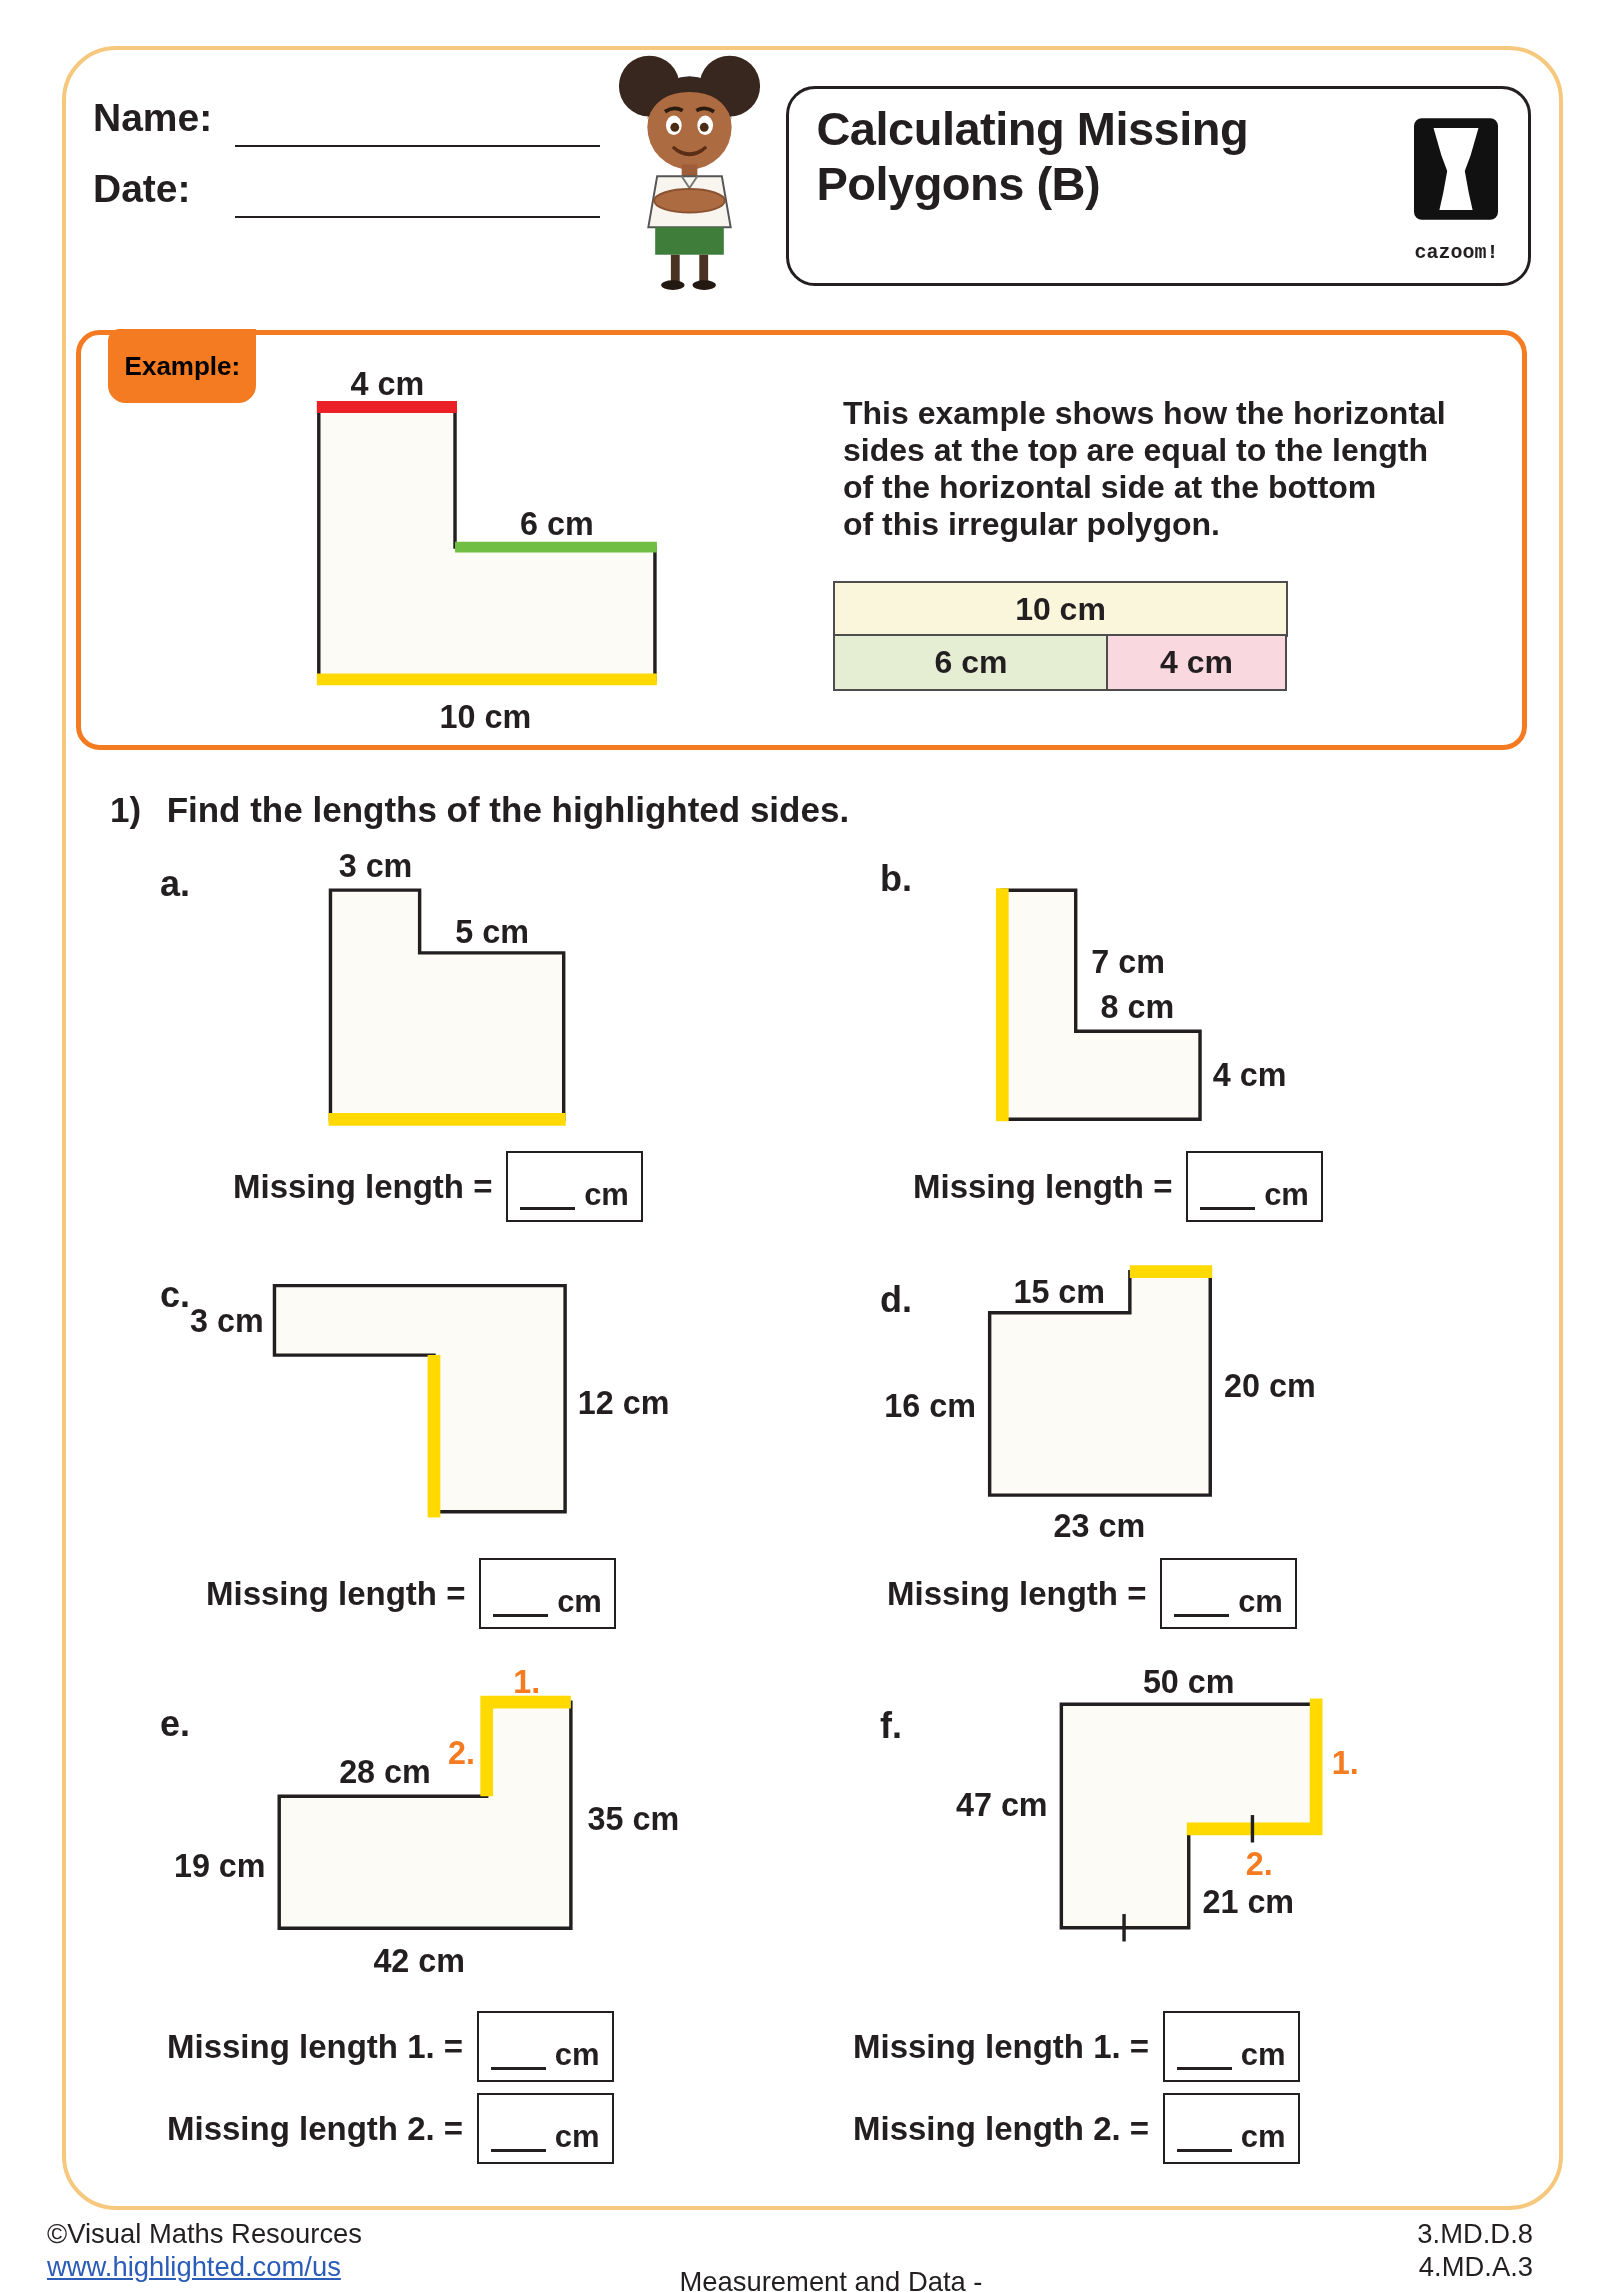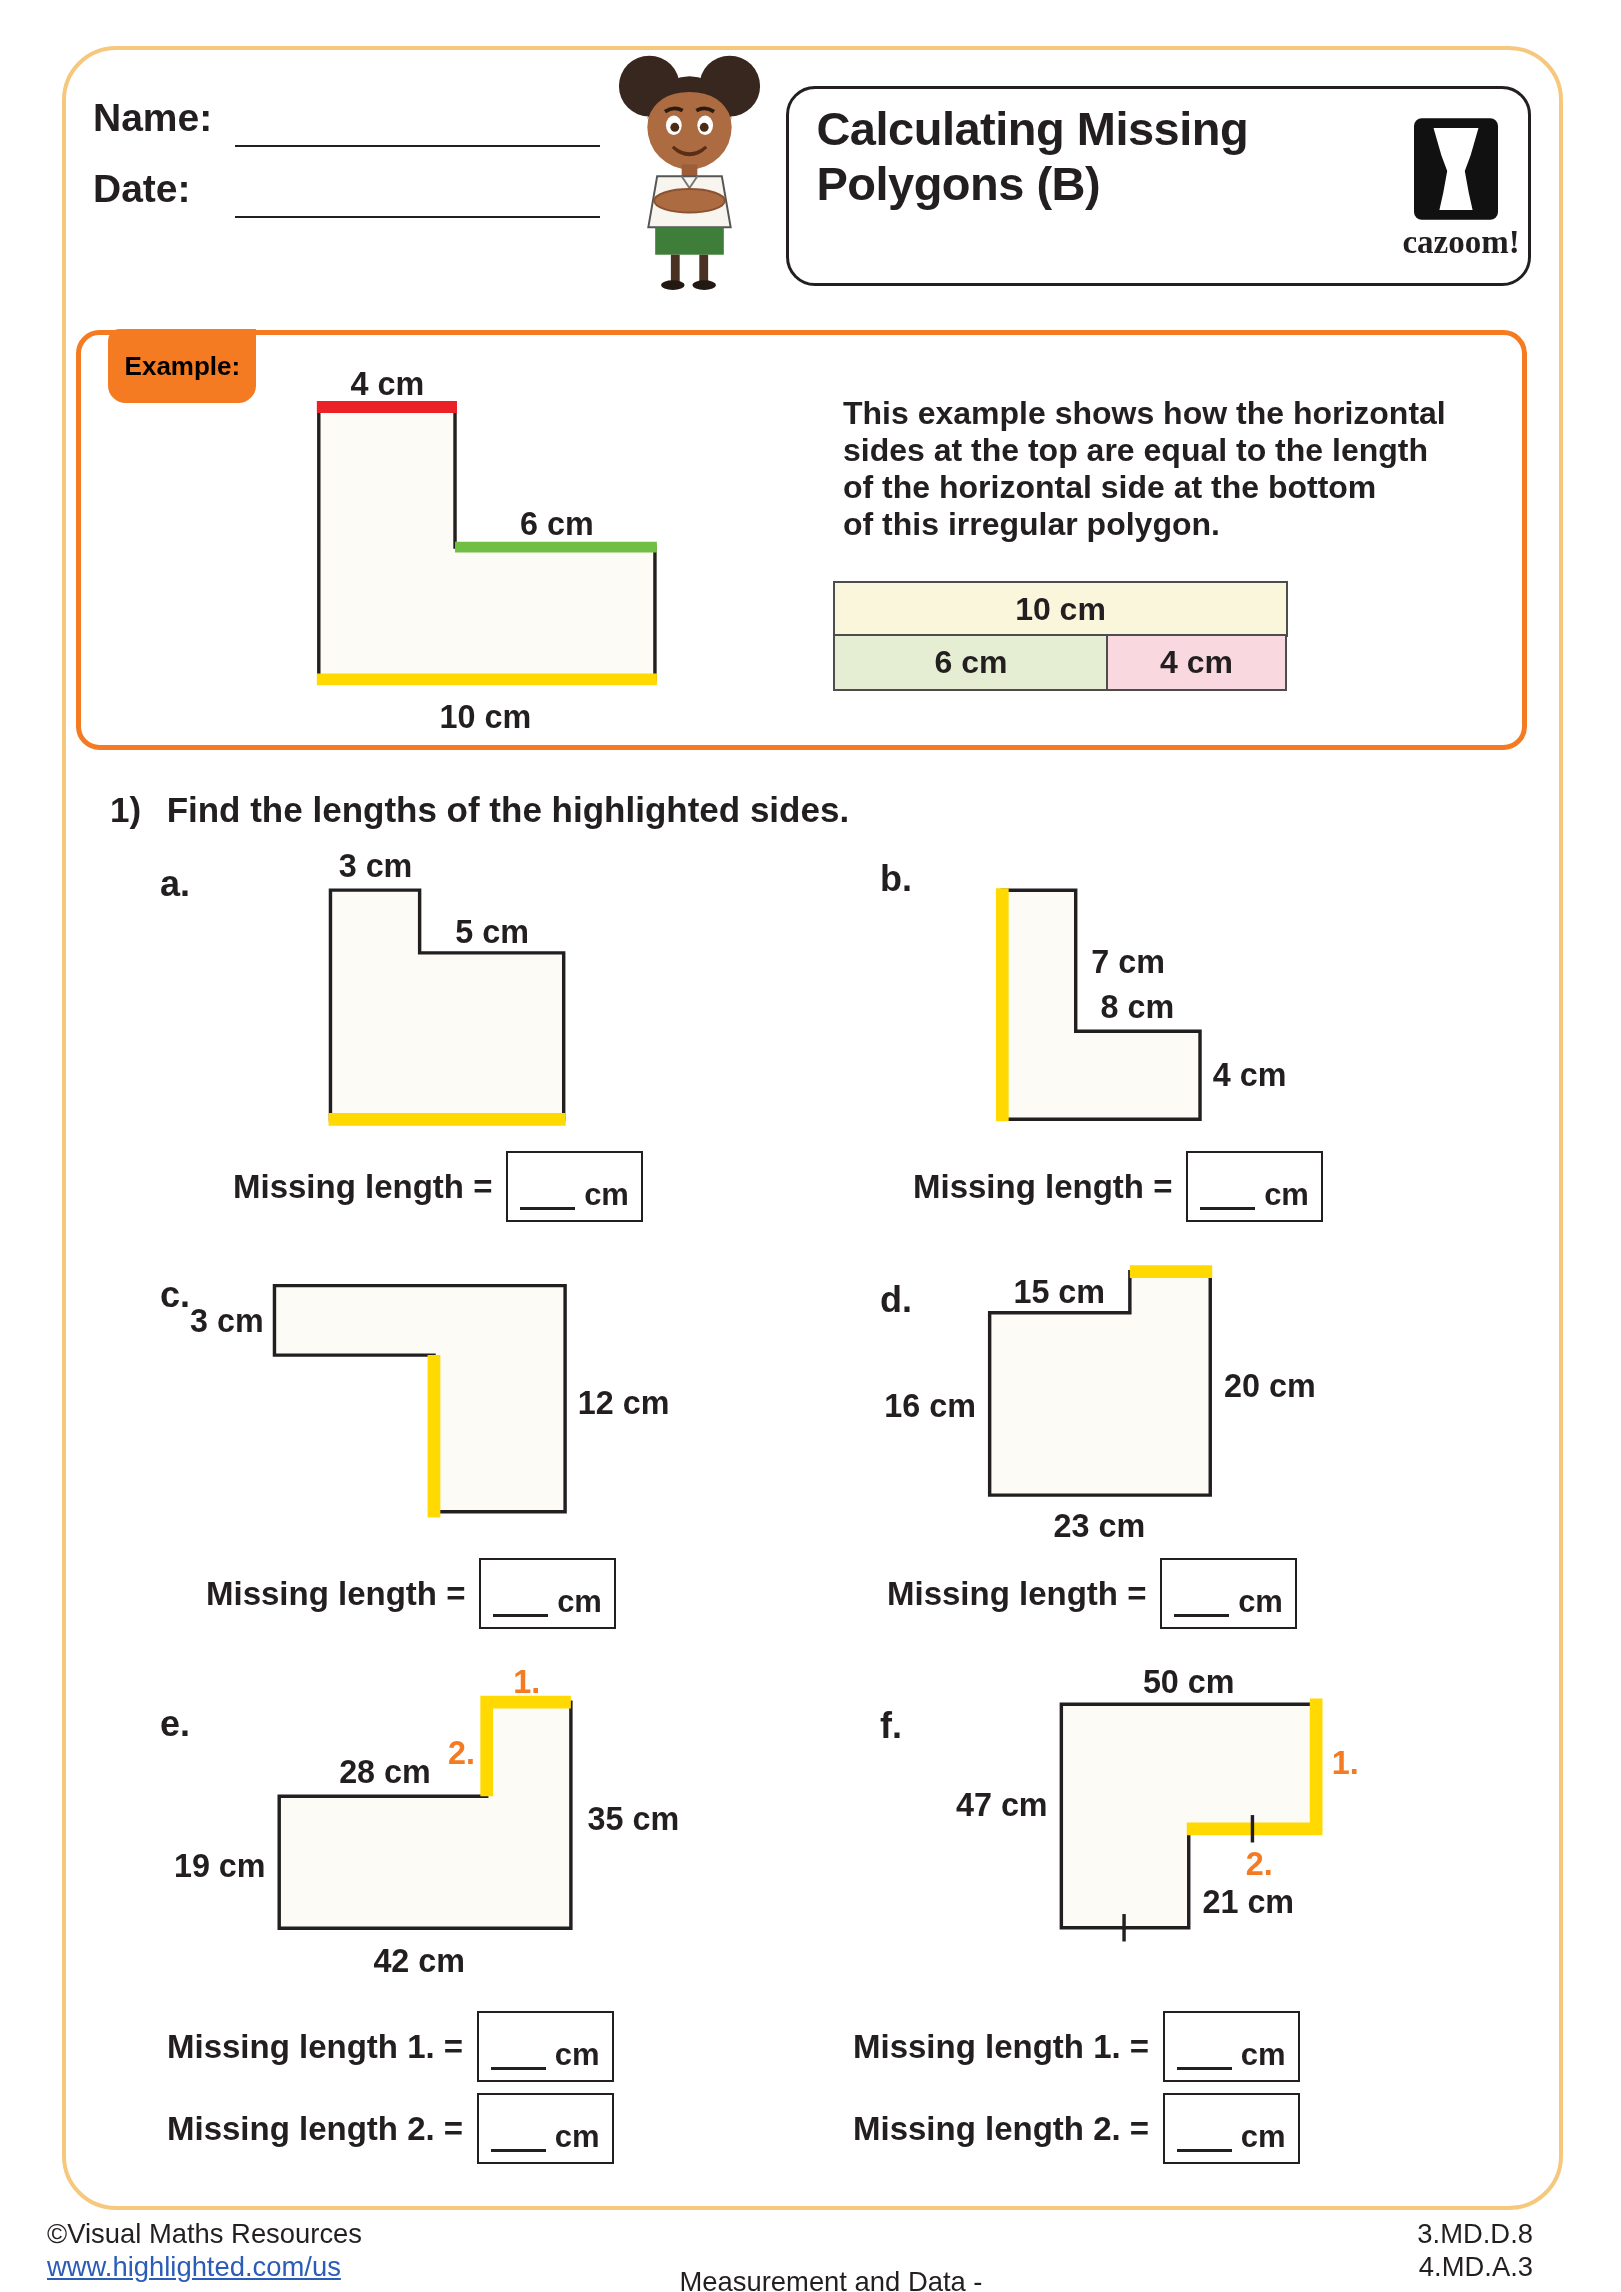--- a/index.html
+++ b/index.html
@@ -10,21 +10,21 @@
   #page-border{position:absolute;left:62px;top:46px;width:1493px;height:2156px;
     border:4.9px solid #f6c87e;border-radius:54px;pointer-events:none;}
   
   .field-label{font-size:39px;font-weight:bold;}
   .field-line{position:absolute;height:0;border-bottom:2.9px solid #231f20;}
   #title-box{position:absolute;left:786px;top:86px;width:745px;height:200px;
     border:3.9px solid #231f20;border-radius:29px;box-sizing:border-box;background:#fff;}
   #title-text{position:absolute;left:27.4px;top:11.8px;font-size:47px;font-weight:bold;
     line-height:55px;letter-spacing:-0.5px;}
   #logo{position:absolute;right:17.6px;top:29px;width:108px;text-align:center;}
-  #logo-text{font-family:Liberation Serif, serif;font-weight:bold;font-size:33px;margin-top:0;}
+  #logo-text{font-family:Liberation Mono, monospace;font-weight:bold;font-size:20px;margin-top:17px;}
   
   #example-box{position:absolute;left:76px;top:330px;width:1451px;height:420px;
     border:5.9px solid #f47b21;border-radius:23.5px;box-sizing:border-box;}
   #example-tab{position:absolute;left:27.4px;top:-5.9px;width:148px;height:74px;background:#f47b21;
     border-radius:11.8px 0 17.6px 17.6px;display:flex;align-items:center;justify-content:center;
     color:#000000;font-size:26px;font-weight:bold;}
   #example-desc{position:absolute;left:762px;top:60px;font-size:32px;font-weight:bold;line-height:37px;}
   
   #bar-model{position:absolute;left:752px;top:246px;width:455px;height:110px;}
   .bar-cell{position:absolute;border:2.9px solid #4d4d4d;box-sizing:border-box;

